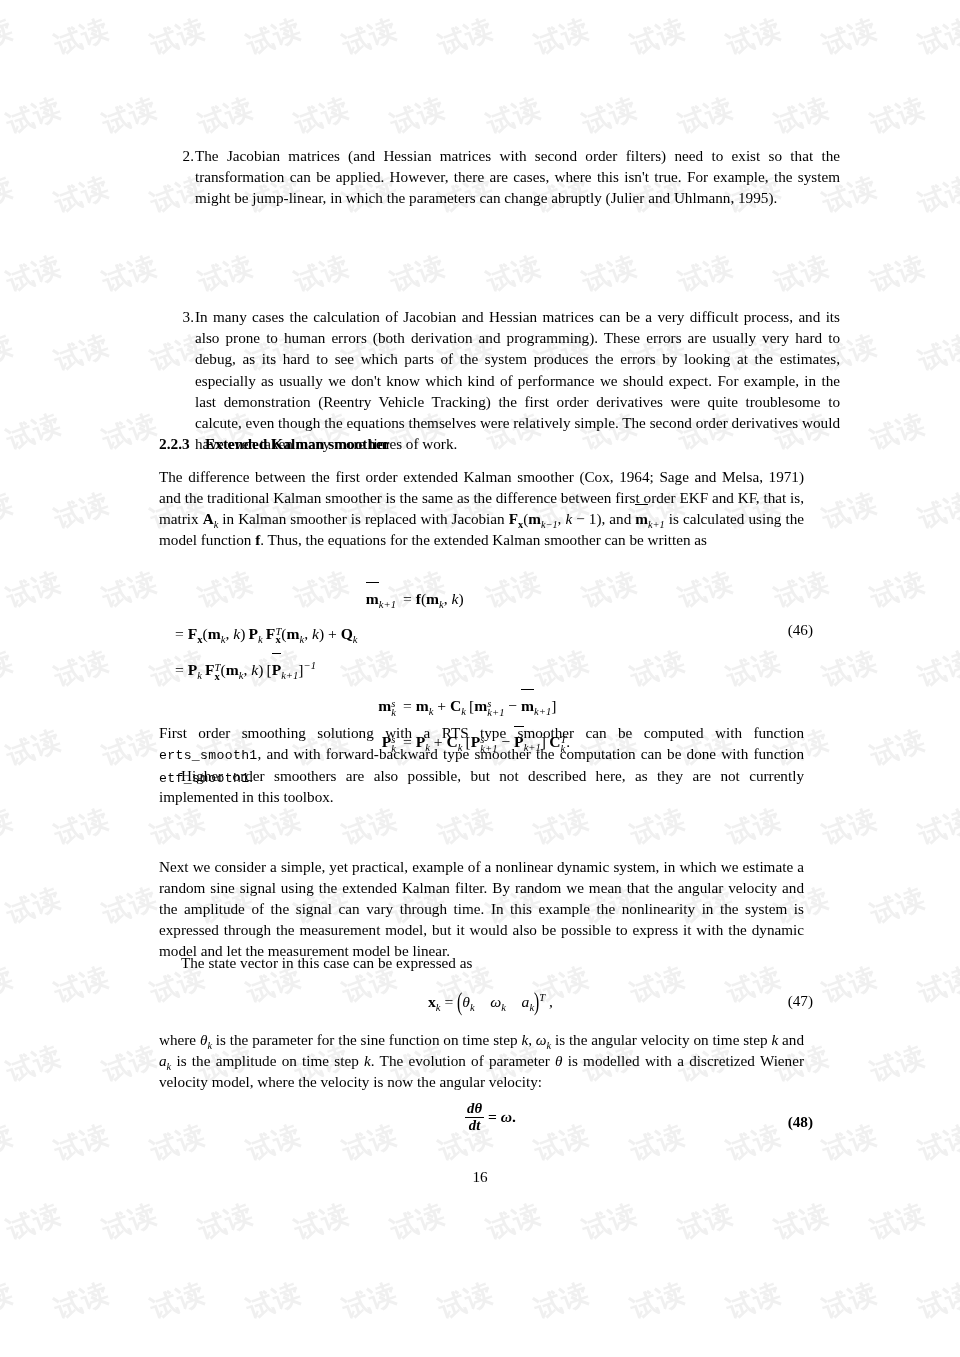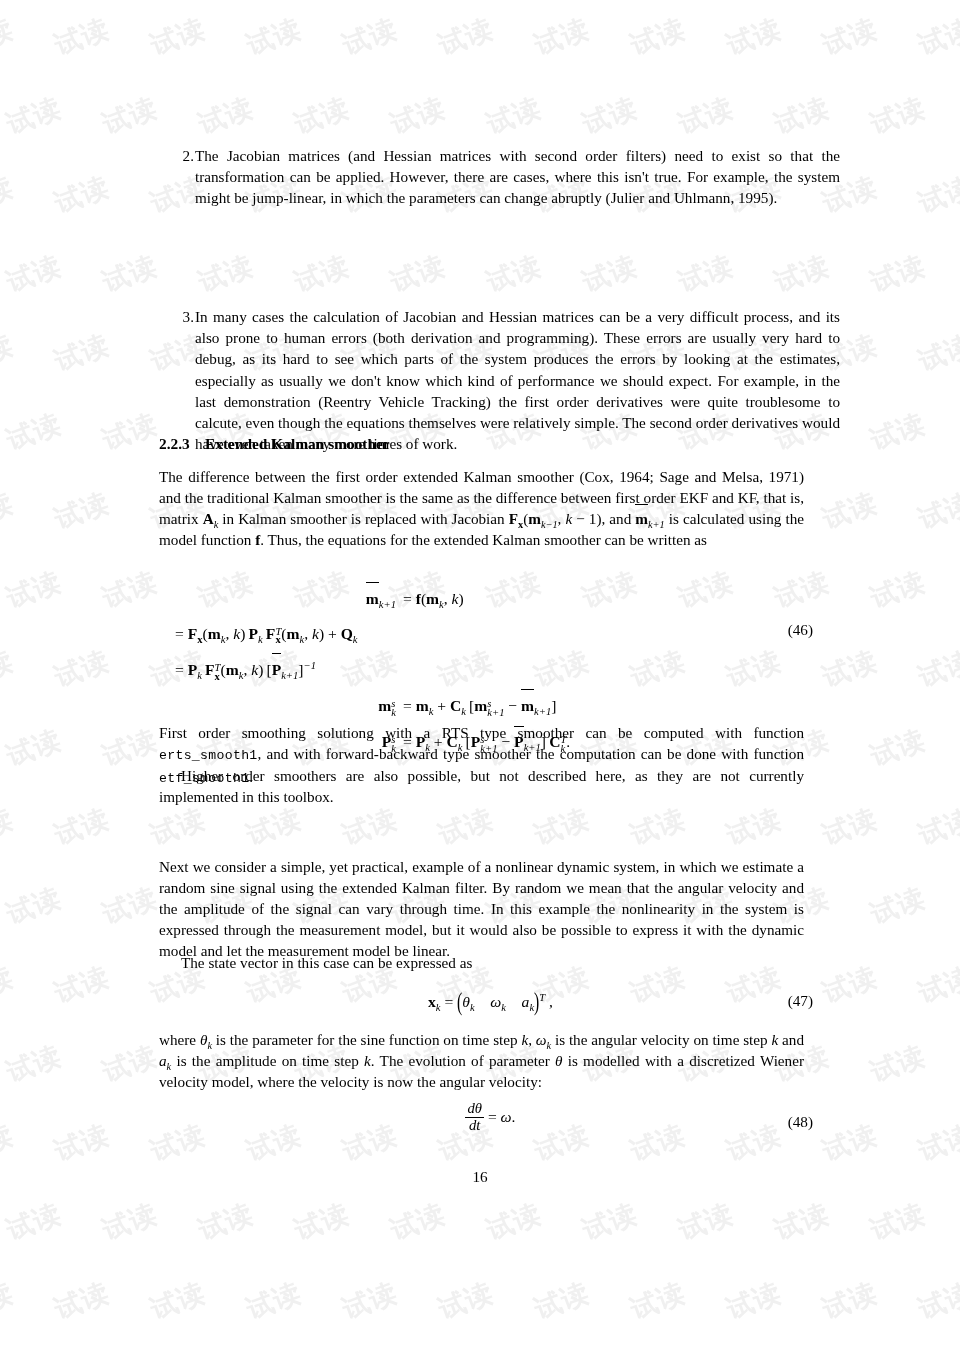--- a/index.html
+++ b/index.html
@@ -449,21 +449,21 @@
       <div class="eq-centered math">
         <span class="mb">x</span><sub class="mi">k</sub> = <span class="paren-big">(</span><span class="mi">θ</span><sub class="mi">k</sub>&nbsp;&nbsp;&nbsp;&nbsp;<span class="mi">ω</span><sub class="mi">k</sub>&nbsp;&nbsp;&nbsp;&nbsp;<span class="mi">a</span><sub class="mi">k</sub><span class="paren-big">)</span><sup class="mi">T</sup> ,
       </div>
       <span class="eqnum" style="top:2px;">(47)</span>
     </div>
 
     <p class="text-col para" style="top:1029px;">
       <span>where </span><span class="math"><span class="mi">θ</span><sub class="mi">k</sub></span><span> is the parameter for the sine function on time step </span><span class="math mi">k</span><span>, </span><span class="math"><span class="mi">ω</span><sub class="mi">k</sub></span><span> is the angular velocity on time step </span><span class="math mi">k</span><span> and </span><span class="math"><span class="mi">a</span><sub class="mi">k</sub></span><span> is the amplitude on time step </span><span class="math mi">k</span><span>. The evolution of parameter </span><span class="math mi">θ</span><span> is modelled with a discretized Wiener velocity model, where the velocity is now the angular velocity:</span>
     </p>
 
-    <div class="eqblock" style="top:1101px;">
+    <div class="eqblock" style="top:1101px;font-weight:bold;">
       <div class="eq-centered math">
         <span class="frac"><span class="fnum mi">dθ</span><span class="fden mi">dt</span></span>&nbsp;= <span class="mi">ω</span>.
       </div>
       <span class="eqnum" style="top:12px;">(48)</span>
     </div>
 
     <div class="pagenum" style="top:1168px;">16</div>
 
   </div>
 </div>

